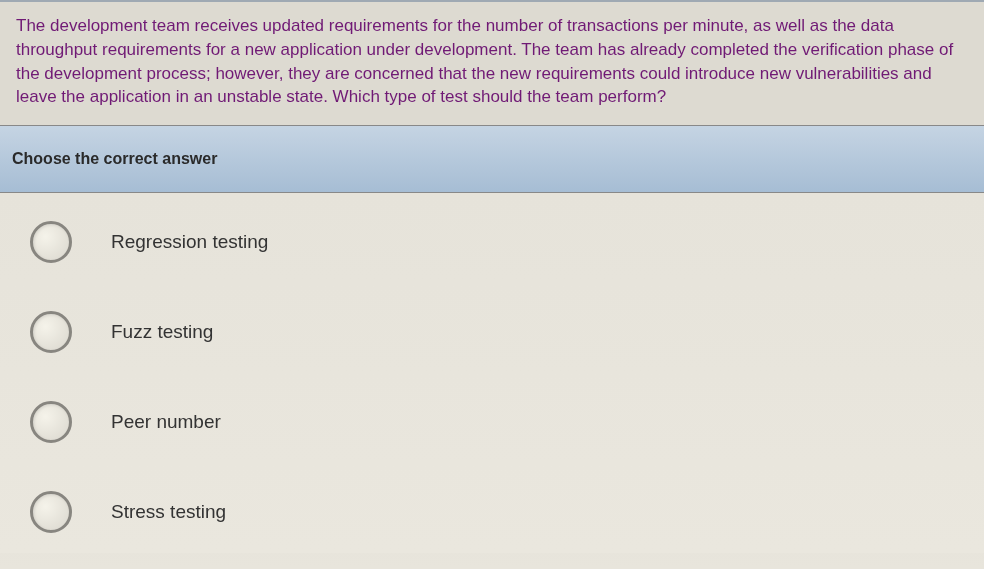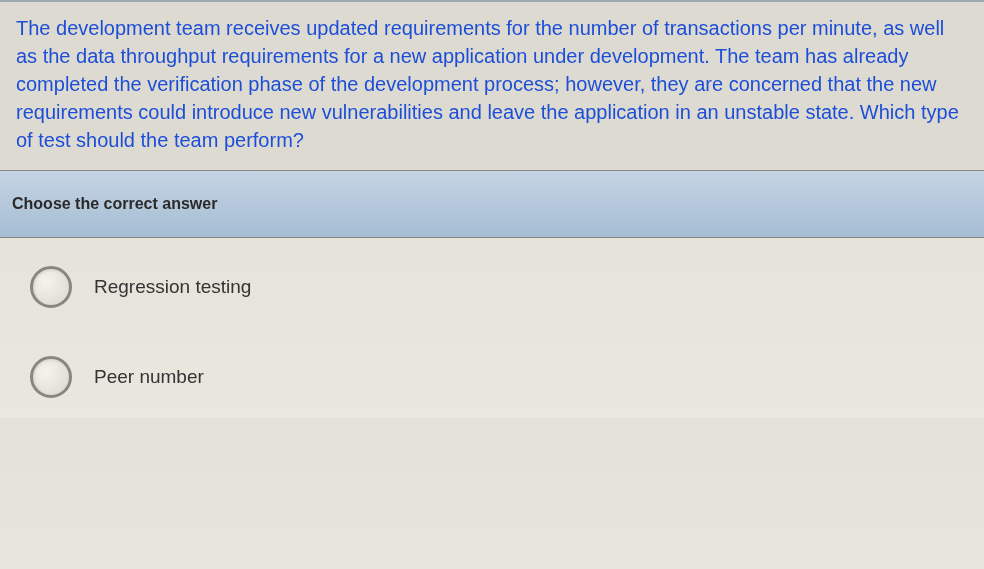--- a/index.html
+++ b/index.html
@@ -14,41 +14,41 @@
       height: 569px;
       overflow: hidden;
     }
     .question-panel {
       padding: 12px 16px 16px 16px;
       background: #dddad1;
       border-top: 2px solid #9fa9b3;
       border-bottom: 1px solid #888;
     }
     .question-text {
-      font-size: 20px;
-      color: #1d4ed8;
+      font-size: 17px;
+      color: #701a75;
       line-height: 1.4;
       font-weight: 500;
     }
     .instruction-bar {
       background: linear-gradient(to bottom, #c5d4e3 0%, #a6bdd4 100%);
       padding: 24px 12px;
       font-size: 16px;
       font-weight: 600;
       color: #2a2a2a;
       border-bottom: 1px solid #888;
     }
     .options-container {
       padding: 28px 20px 10px 30px;
       background: linear-gradient(to bottom, #e6e3da 0%, #eae7de 100%);
     }
     .option-row {
       display: flex;
       align-items: center;
-      gap: 22px;
+      gap: 39px;
       margin-bottom: 48px;
       cursor: pointer;
     }
     .option-row:last-child {
       margin-bottom: 10px;
     }
     .radio-circle {
       width: 42px;
       height: 42px;
       border: 3px solid #888680;
@@ -74,15 +74,23 @@
   <span>Choose the correct answer</span>
 </div>
 
 <div class="options-container">
   <div class="option-row">
     <div class="radio-circle"></div>
     <span class="option-label">Regression testing</span>
   </div>
   <div class="option-row">
     <div class="radio-circle"></div>
+    <span class="option-label">Fuzz testing</span>
+  </div>
+  <div class="option-row">
+    <div class="radio-circle"></div>
     <span class="option-label">Peer number</span>
+  </div>
+  <div class="option-row">
+    <div class="radio-circle"></div>
+    <span class="option-label">Stress testing</span>
   </div>
 </div>
 
 </body></html>

